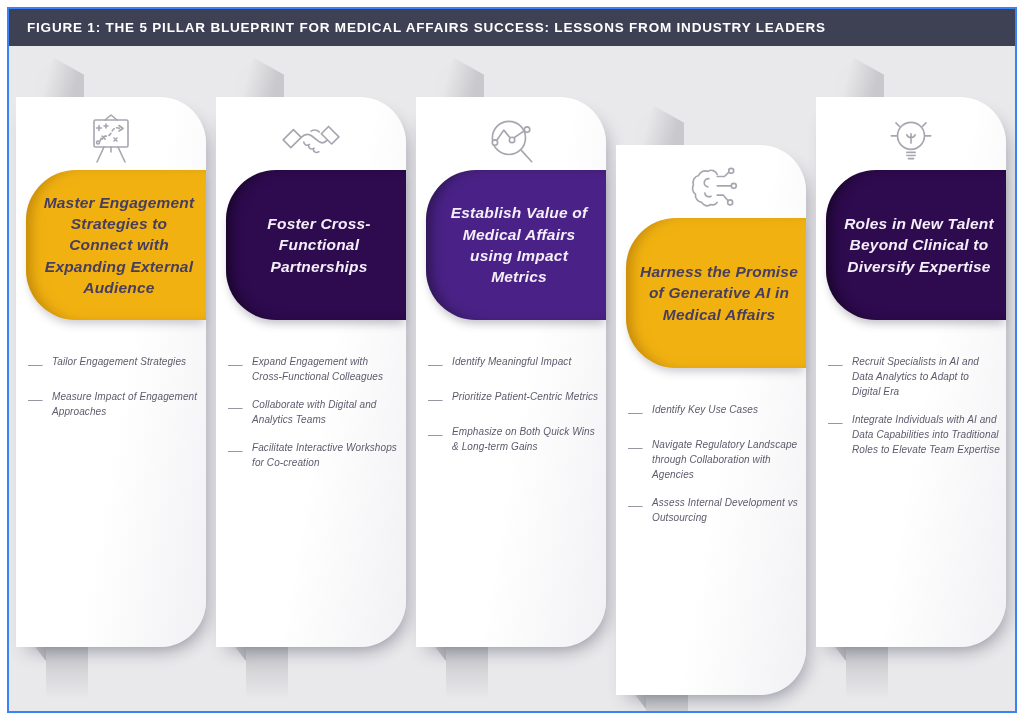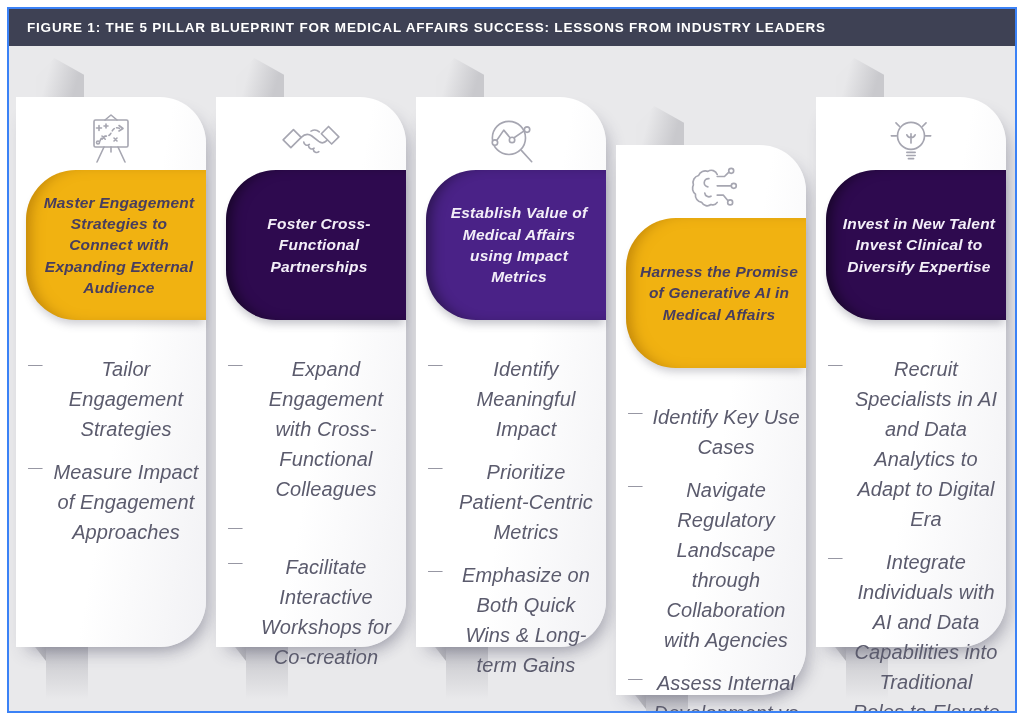--- a/index.html
+++ b/index.html
@@ -42,21 +42,21 @@
   .theme-gold{background:#f1b211;box-shadow:inset 10px 0 14px -6px rgba(140,85,0,.5),0 7px 9px -3px rgba(60,60,80,.25);}
   .theme-gold span{color:#473d5f;}
   .theme-dark{background:#2e0a4f;box-shadow:inset 10px 0 14px -6px rgba(0,0,0,.55),0 7px 9px -3px rgba(60,60,80,.3);}
   .theme-dark span{color:#f3eef8;}
   .theme-mid{background:#4a2287;box-shadow:inset 10px 0 14px -6px rgba(0,0,0,.45),0 7px 9px -3px rgba(60,60,80,.3);}
   .theme-mid span{color:#f3eef8;}
 
   .bullets{list-style:none;margin:34px 0 0 0;padding:0 6px 0 12px;}
   .bullet{display:flex;margin-bottom:13px;}
   .bullet .dash{flex:none;width:24px;color:#9797a3;font-size:14.5px;line-height:1.5;}
-  .bullet .btext{color:#5b5b6d;font-size:20px;line-height:1.5;letter-spacing:.1px;text-align:center;}
+  .bullet .btext{color:#5b5b6d;font-size:10px;line-height:1.5;letter-spacing:.1px;}
 
   .icon-stroke{stroke:#a6a6b1;fill:none;stroke-width:1.6;stroke-linecap:round;stroke-linejoin:round;}
 </style>
 </head>
 <body>
 
 <div class="page">
   <div class="frame">
     <div class="title-bar">
       <span>FIGURE 1: THE 5 PILLAR BLUEPRINT FOR MEDICAL AFFAIRS SUCCESS: LESSONS FROM INDUSTRY LEADERS</span>
@@ -121,20 +121,21 @@
           <div class="header theme-dark">
             <span>Foster Cross-Functional Partnerships</span>
           </div>
           <ul class="bullets">
             <li class="bullet">
               <span class="dash">—</span>
               <span class="btext">Expand Engagement with Cross-Functional Colleagues</span>
             </li>
             <li class="bullet">
               <span class="dash">—</span>
+              <span class="btext">Collaborate with Digital and Analytics Teams</span>
             </li>
             <li class="bullet">
               <span class="dash">—</span>
               <span class="btext">Facilitate Interactive Workshops for Co-creation</span>
             </li>
           </ul>
         </div>
       </section>
 
       <section class="pillar">
@@ -220,21 +221,21 @@
               <g class="icon-stroke">
                 <circle cx="27" cy="21" r="13"></circle>
                 <path d="M23 20 a4.5 5 0 0 0 8 0 M27 19 v9"></path>
                 <path d="M23 37 h8 M23 40 h8 M24.5 43 h5"></path>
                 <path d="M8 21 h5 M41 21 h5"></path>
                 <path d="M12.5 8.5 l3.5 3.5 M41.5 8.5 l-3.5 3.5"></path>
               </g>
             </svg>
           </div>
           <div class="header theme-dark">
-            <span>Invest in New Talent Invest Clinical to Diversify Expertise</span>
+            <span>Roles in New Talent Beyond Clinical to Diversify Expertise</span>
           </div>
           <ul class="bullets">
             <li class="bullet">
               <span class="dash">—</span>
               <span class="btext">Recruit Specialists in AI and Data Analytics to Adapt to Digital Era</span>
             </li>
             <li class="bullet">
               <span class="dash">—</span>
               <span class="btext">Integrate Individuals with AI and Data Capabilities into Traditional Roles to Elevate Team Expertise</span>
             </li>

